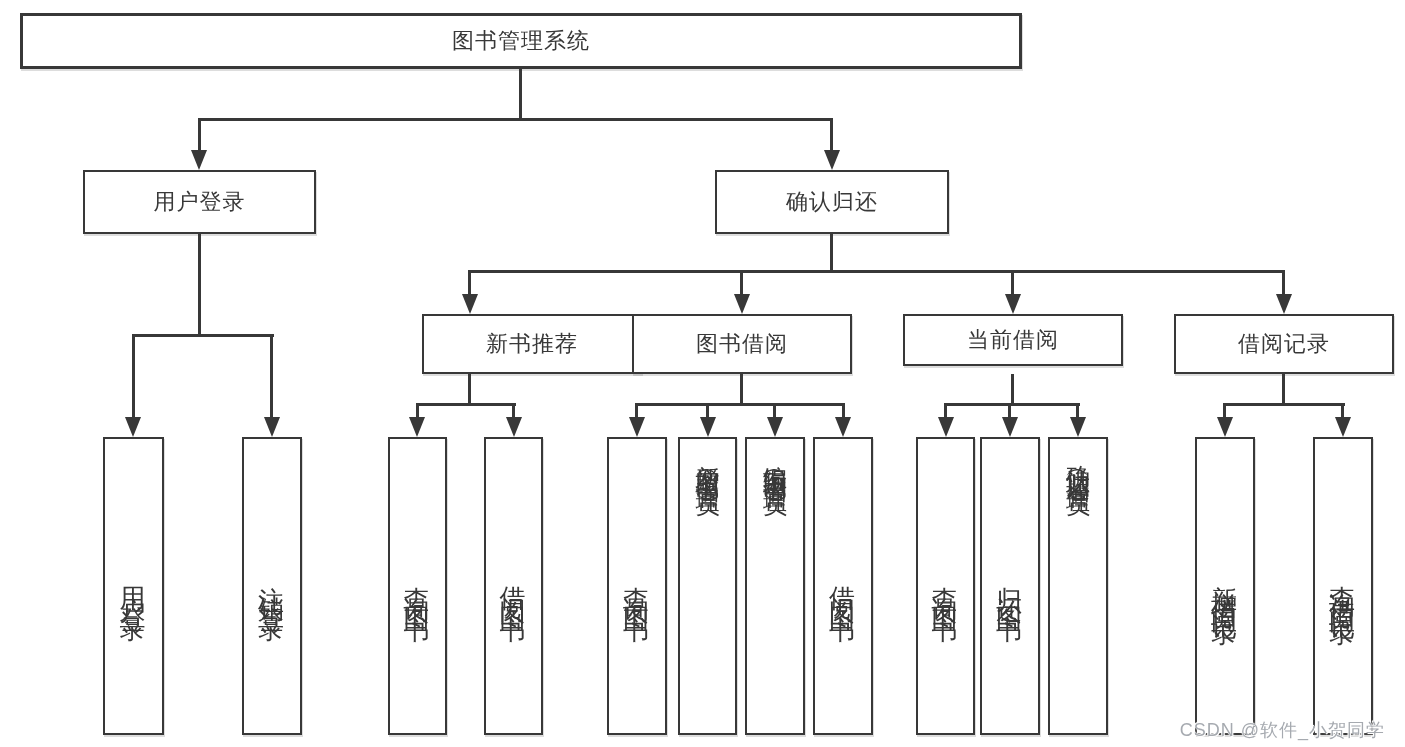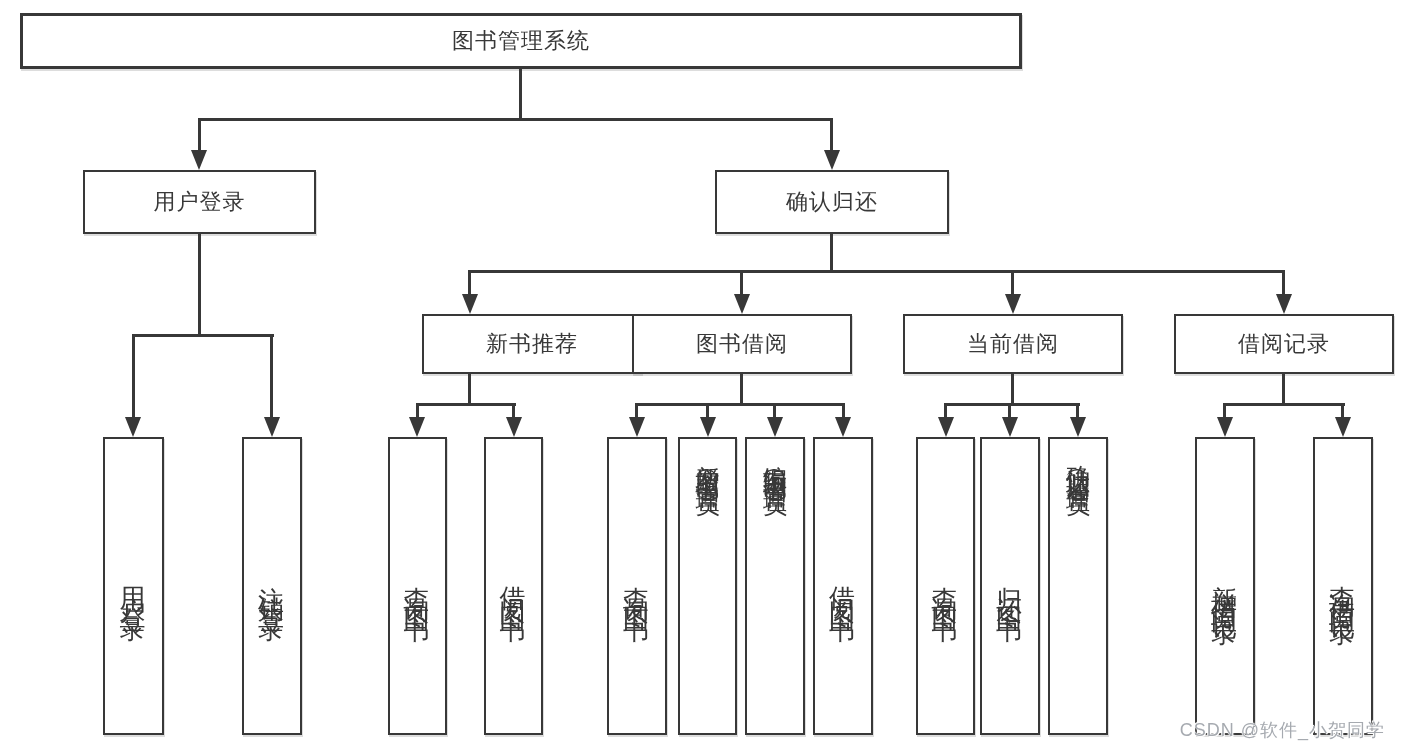--- a/index.html
+++ b/index.html
@@ -68,21 +68,21 @@
   <div class="arrow" style="left:462px;  top:294px;"></div>
   <div class="vl" style="left:740px;  top:270px; height:26px;"></div>
   <div class="arrow" style="left:734px;  top:294px;"></div>
   <div class="vl" style="left:1011px; top:270px; height:26px;"></div>
   <div class="arrow" style="left:1005px; top:294px;"></div>
   <div class="vl" style="left:1282px; top:270px; height:26px;"></div>
   <div class="arrow" style="left:1276px; top:294px;"></div>
 
   <div class="box" style="left:380px;  top:314px; width:220px; height:60px;margin-left:42px;">新书推荐</div>
   <div class="box" style="left:632px;  top:314px; width:220px; height:60px;text-align:right;">图书借阅</div>
-  <div class="box" style="left:903px;  top:314px; width:220px; height:60px;">当前借阅</div>
+  <div class="box" style="left:903px;  top:314px; width:220px; height:52px;">当前借阅</div>
   <div class="box" style="left:1174px; top:314px; width:220px; height:60px;">借阅记录</div>
 
   <div class="vl" style="left:468px;  top:374px; height:31px;"></div>
   <div class="hl" style="left:416px;  top:403px; width:100px;"></div>
   <div class="vl" style="left:416px;  top:403px; height:16px;"></div>
   <div class="arrow" style="left:409px;  top:417px;"></div>
   <div class="vl" style="left:512px;  top:403px; height:16px;"></div>
   <div class="arrow" style="left:506px;  top:417px;"></div>
 
   <div class="vl" style="left:740px;  top:374px; height:31px;"></div>

